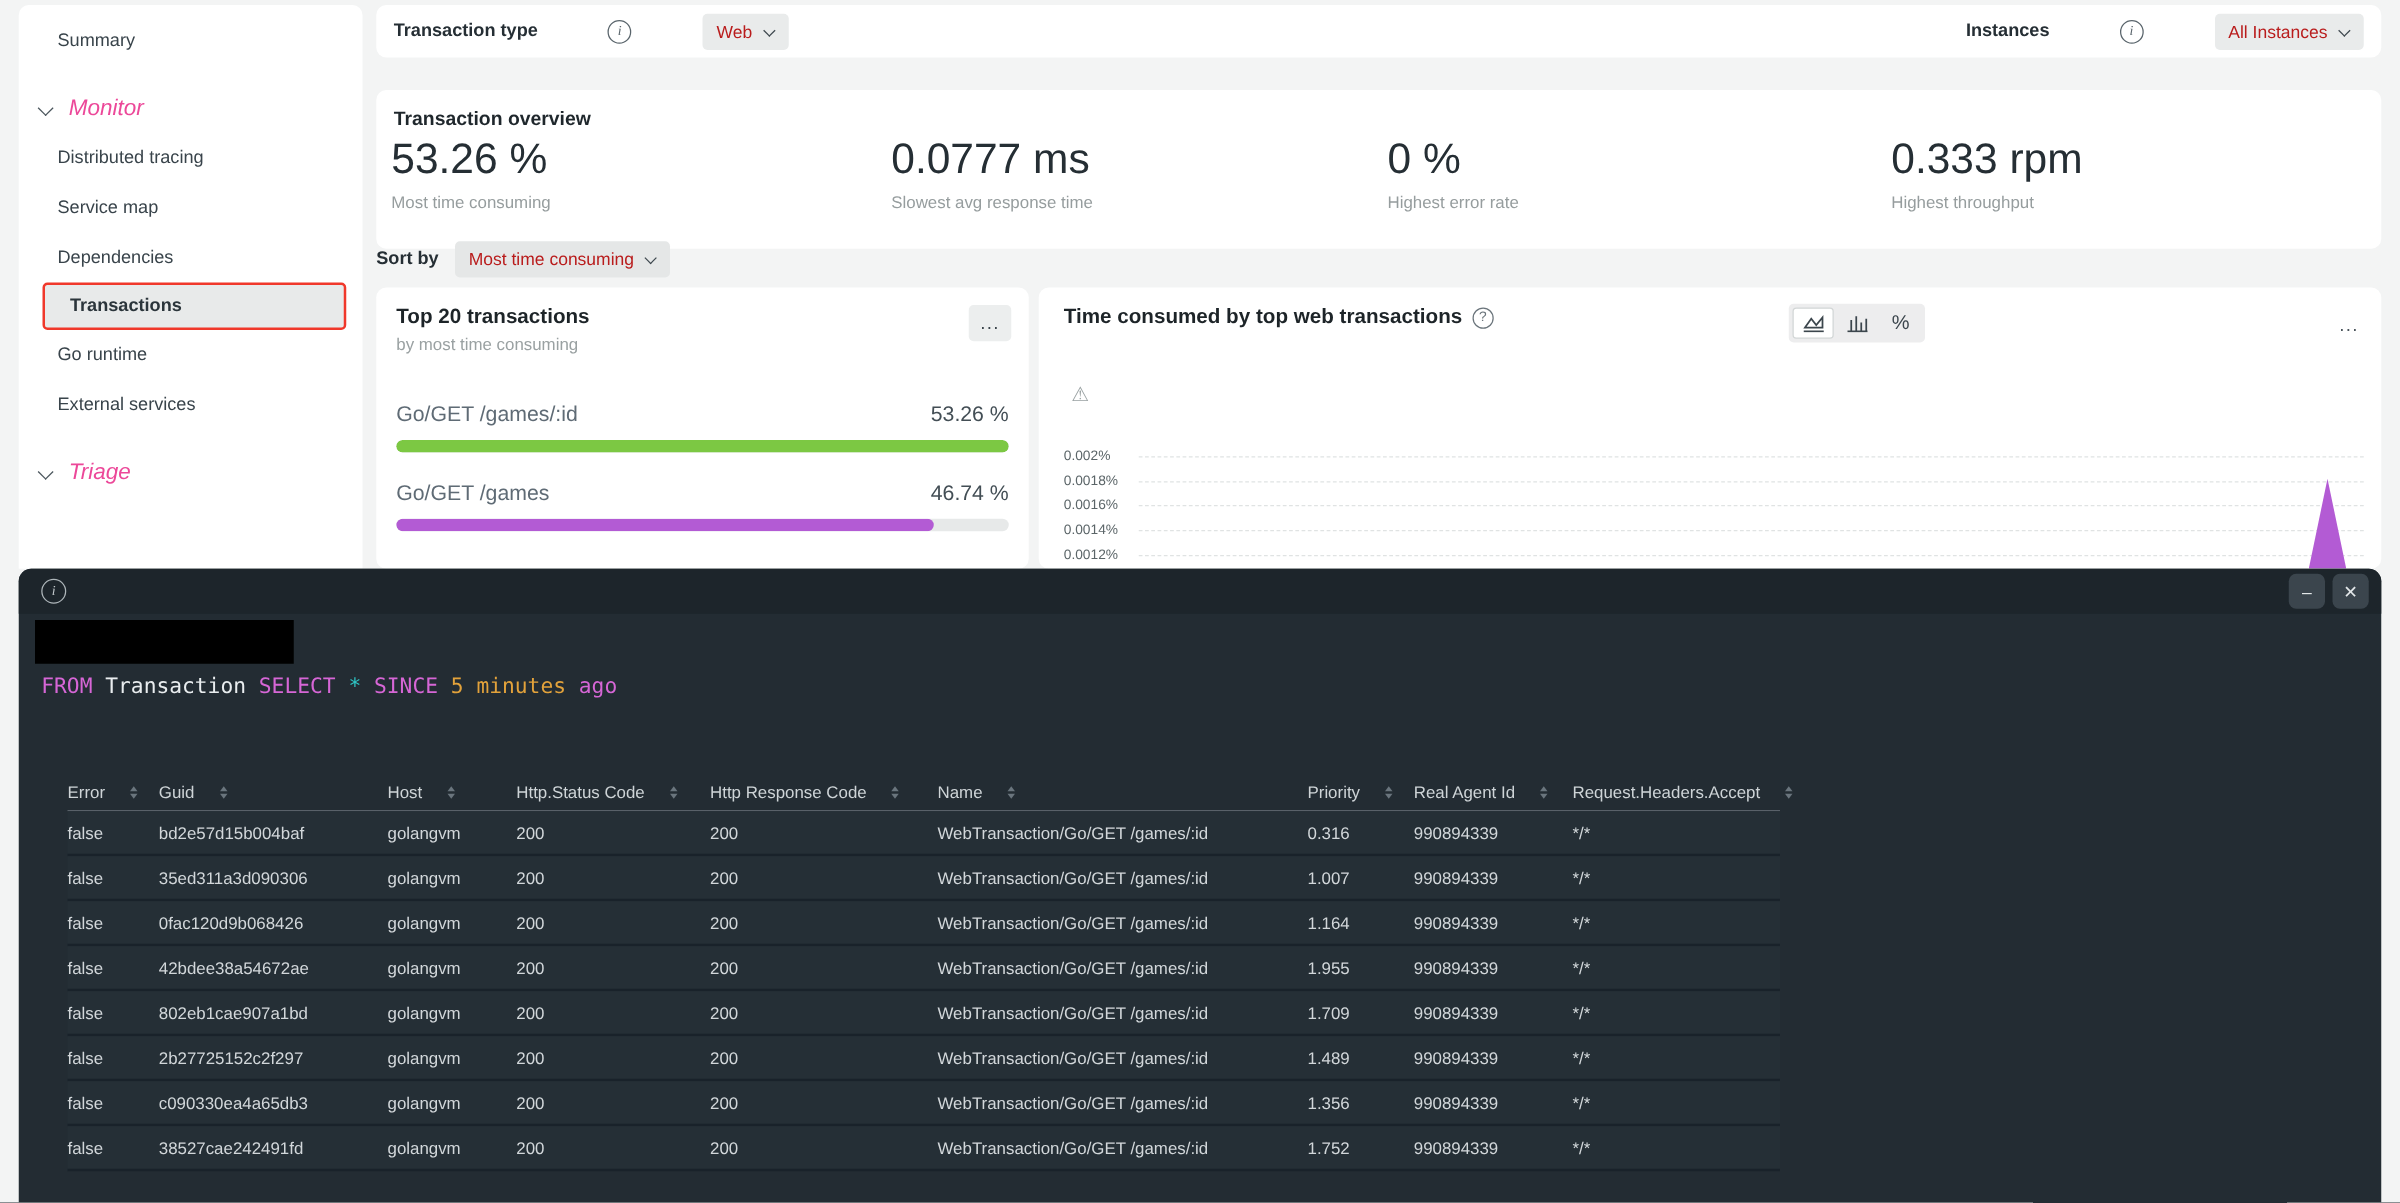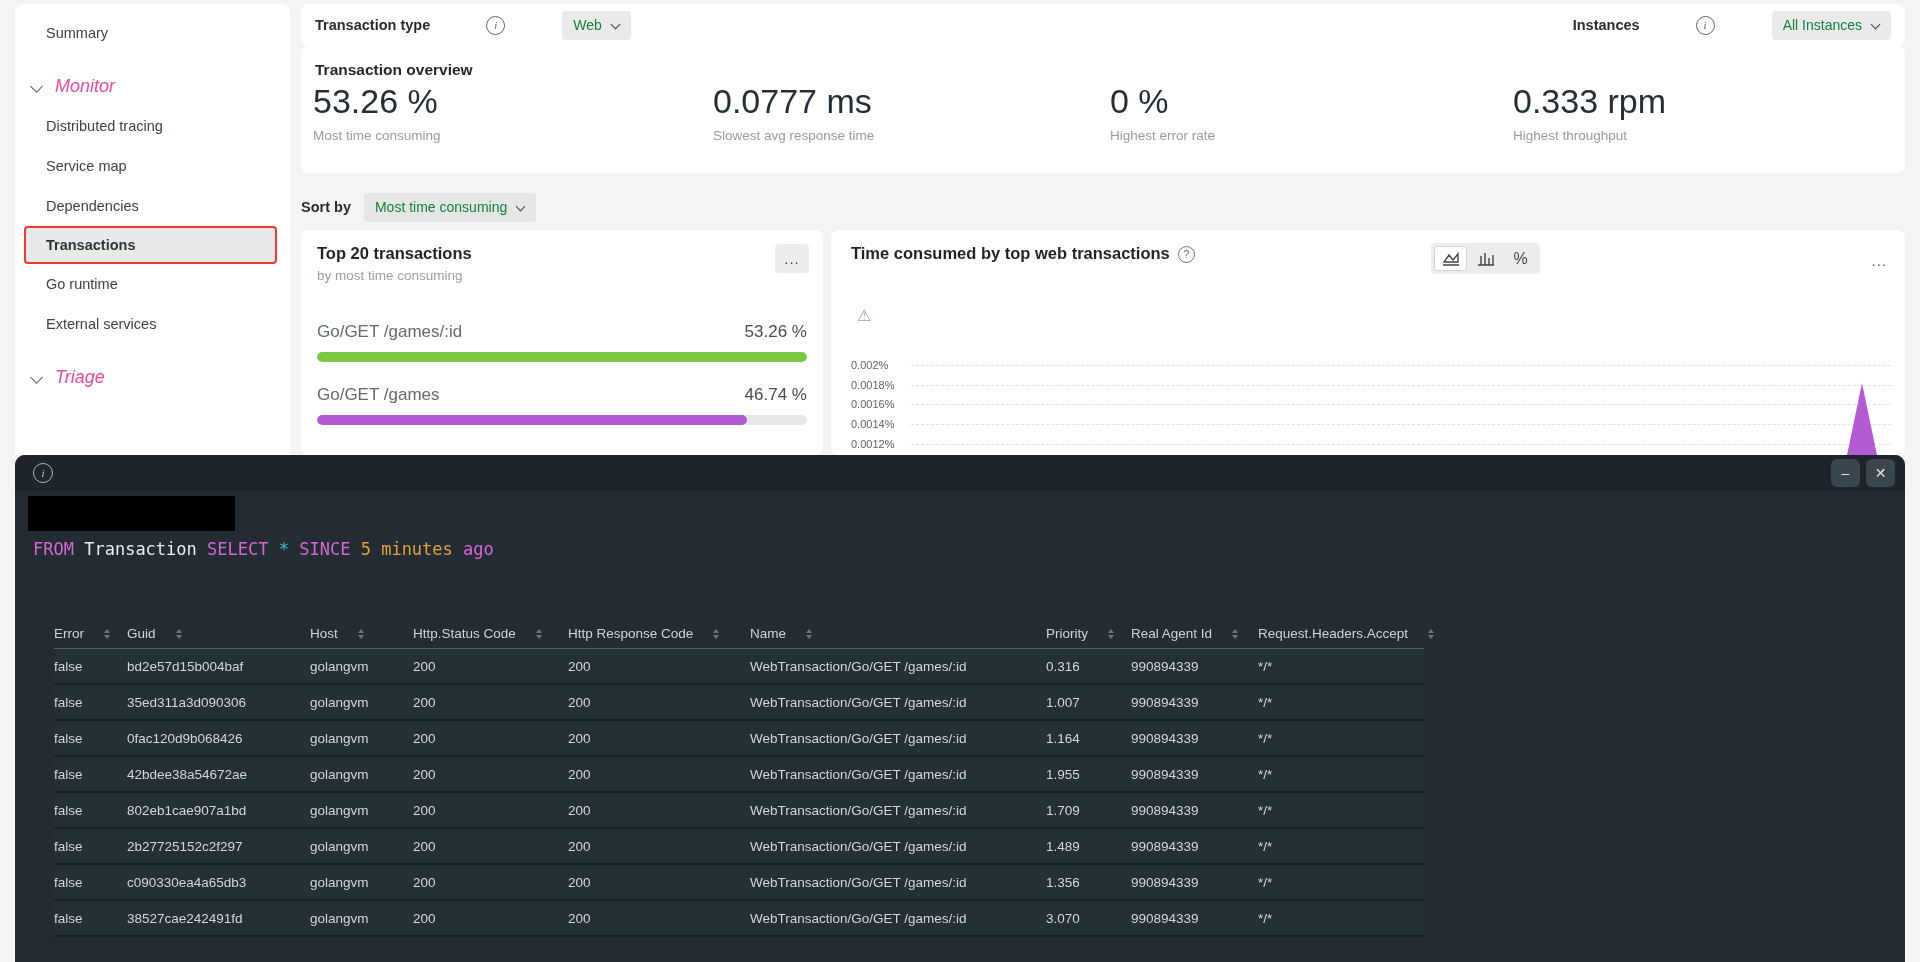--- a/index.html
+++ b/index.html
@@ -13,37 +13,37 @@
 
   
   #sidebar { left:15px; top:4px; width:275px; height:451px; border-radius:8px 8px 0 0; padding-top:9px; }
   .side-item { height:40px; display:flex; align-items:center; padding-left:31px;
     font-size:14.5px; color:#39444b; cursor:pointer; }
   .side-section { margin-top:13px; padding-left:15px; font-size:18px; color:#ec4899;font-style:italic; }
   .side-chev { width:14px; height:14px; margin-right:11px; position:relative; }
   .side-chev::before { content:""; position:absolute; left:2px; top:3px; width:8px; height:8px;
     border-right:1.6px solid #4a555c; border-bottom:1.6px solid #4a555c; transform:rotate(45deg); }
   .side-selected { background:#e8eaea; border:2px solid #f0382b; border-radius:4px;
-    margin:0 13px 0 9px; padding-left:20px; height:38px; font-weight:bold; color:#2b353b; }
+    margin:0 13px 0 19px; padding-left:20px; height:38px; font-weight:bold; color:#2b353b; }
 
   
   #topbar { left:301px; top:4px; width:1604px; height:42px; display:flex; align-items:center; padding:0 14px;gap:47px; }
   .bar-label { font-weight:bold; font-size:14.5px; color:#252e34; }
   .info-circle { width:19px; height:19px; border:1.5px solid #59646b; border-radius:50%;
     display:inline-flex; align-items:center; justify-content:center; font-size:11px; color:#59646b;
     margin:0 10px 0 9px; font-family:"Liberation Serif", serif; font-style:italic; }
   .pill { background:#e9ebeb; border-radius:4px; padding:0 11px; height:29px;
-    display:inline-flex; align-items:center; gap:9px; font-size:14px; color:#15803d; cursor:pointer; }
+    display:inline-flex; align-items:center; gap:9px; font-size:14px; color:#b91c1c; cursor:pointer; }
   .chev-dn { width:9px; height:9px; position:relative; }
   .chev-dn::before { content:""; position:absolute; left:1px; top:0px; width:6px; height:6px;
     border-right:1.6px solid #3c464d; border-bottom:1.6px solid #3c464d; transform:rotate(45deg); }
   .spacer { flex:1; }
 
   
-  #overview { left:301px; top:46px; width:1604px; height:127px; }
+  #overview { left:301px; top:72px; width:1604px; height:127px; }
   #overview-title { position:absolute; left:14px; top:15px; font-weight:bold; font-size:15.5px; color:#1f272c; }
   .metric { position:absolute; top:36px; }
   .metric:nth-child(1) { left:12px; }
   .metric:nth-child(2) { left:412px; }
   .metric:nth-child(3) { left:809px; }
   .metric:nth-child(4) { left:1212px; }
   .metric-value { font-size:34px; color:#252e34; }
   .metric-caption { font-size:13.5px; color:#969d9e; margin-top:7px; }
 
   
@@ -401,19 +401,19 @@
           <div>990894339</div>
           <div>*/*</div>
         </div>
         <div class="tbl-grid tbl-row">
           <div>false</div>
           <div>38527cae242491fd</div>
           <div>golangvm</div>
           <div>200</div>
           <div>200</div>
           <div>WebTransaction/Go/GET /games/:id</div>
-          <div>3.070</div>
+          <div>1.752</div>
           <div>990894339</div>
           <div>*/*</div>
         </div>
       </div>
   </div>
 </div>
 
 </body></html>

